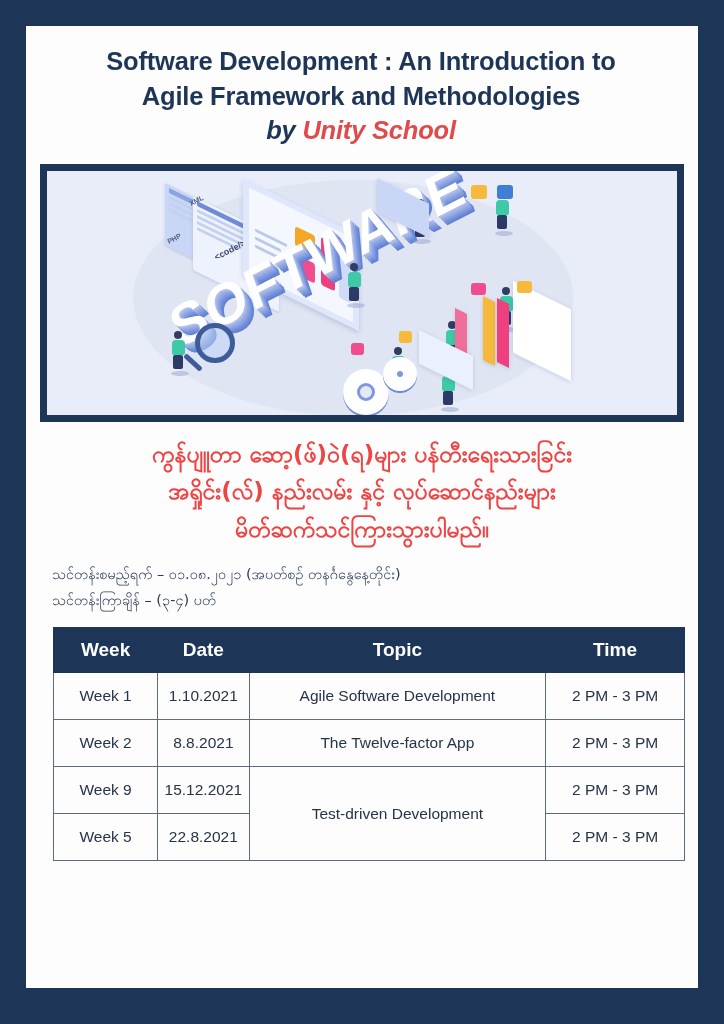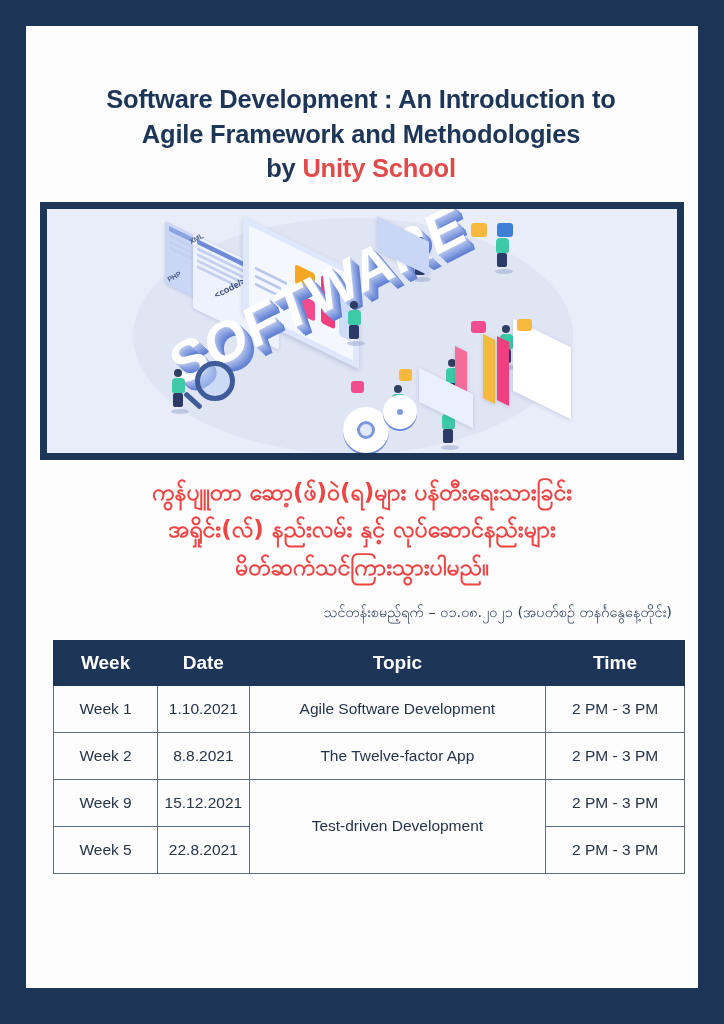--- a/index.html
+++ b/index.html
@@ -24,35 +24,35 @@
     width: 100%;
     height: 100%;
     background: #fdfdfd;
     overflow: hidden;
   }
 
   
   .title-block {
     padding: 18px 32px 0 30px;
     text-align: center;
-    margin-top: 38px;
   }
   .title-line {
     font-size: 25.5px;
     font-weight: bold;
     color: #1d3557;
     line-height: 1.36;
     letter-spacing: -0.2px;
   }
   .byline {
     font-size: 25.5px;
     font-weight: bold;
     color: #1d3557;
     line-height: 1.36;
     letter-spacing: -0.2px;
+    font-style: italic;
   }
   .brand { color: #e04a4a; }
 
   
   .figure-frame {
     margin: 16px 14px 0 14px;
     border: 7px solid #1d3557;
     background: #e8ecf8;
     height: 258px;
     position: relative;
@@ -185,21 +185,21 @@
     font-weight: bold;
     line-height: 1.62;
     color: #ef4444;
   }
   .mm-detail-line {
     font-family: "DejaVu Sans", "Liberation Sans", sans-serif;
     font-size: 14.5px;
     line-height: 1.78;
     color: #2b3b57;
   }
-  .mm-details { margin-top: 14px; text-align: right; }
+  .mm-details { margin-top: 14px; text-align: left; }
 
   
   .schedule-wrap { padding: 14px 13px 0 27px; }
   table.schedule {
     width: 100%;
     border-collapse: collapse;
     table-layout: fixed;
   }
   table.schedule th {
     background: #1d3557;
@@ -352,20 +352,21 @@
       </div>
     </div>
 
     <div class="mm-block">
       <div class="mm-head-line">ကွန်ပျူတာ ဆော့(ဖ်)ဝဲ(ရ)များ ပန်တီးရေးသားခြင်း</div>
       <div class="mm-head-line">အရှိုင်း(လ်) နည်းလမ်း နှင့် လုပ်ဆောင်နည်းများ</div>
       <div class="mm-head-line">မိတ်ဆက်သင်ကြားသွားပါမည်။</div>
 
       <div class="mm-details">
         <div class="mm-detail-line">သင်တန်းစမည့်ရက် – ၀၁.၀၈.၂၀၂၁ (အပတ်စဉ် တနင်္ဂနွေနေ့တိုင်း)</div>
+        <div class="mm-detail-line">သင်တန်းကြာချိန် – (၃-၄) ပတ်</div>
       </div>
     </div>
 
     <div class="schedule-wrap">
       <table class="schedule">
         <colgroup>
           <col class="c-week">
             <col class="c-date">
             <col class="c-topic">
             <col class="c-time">

